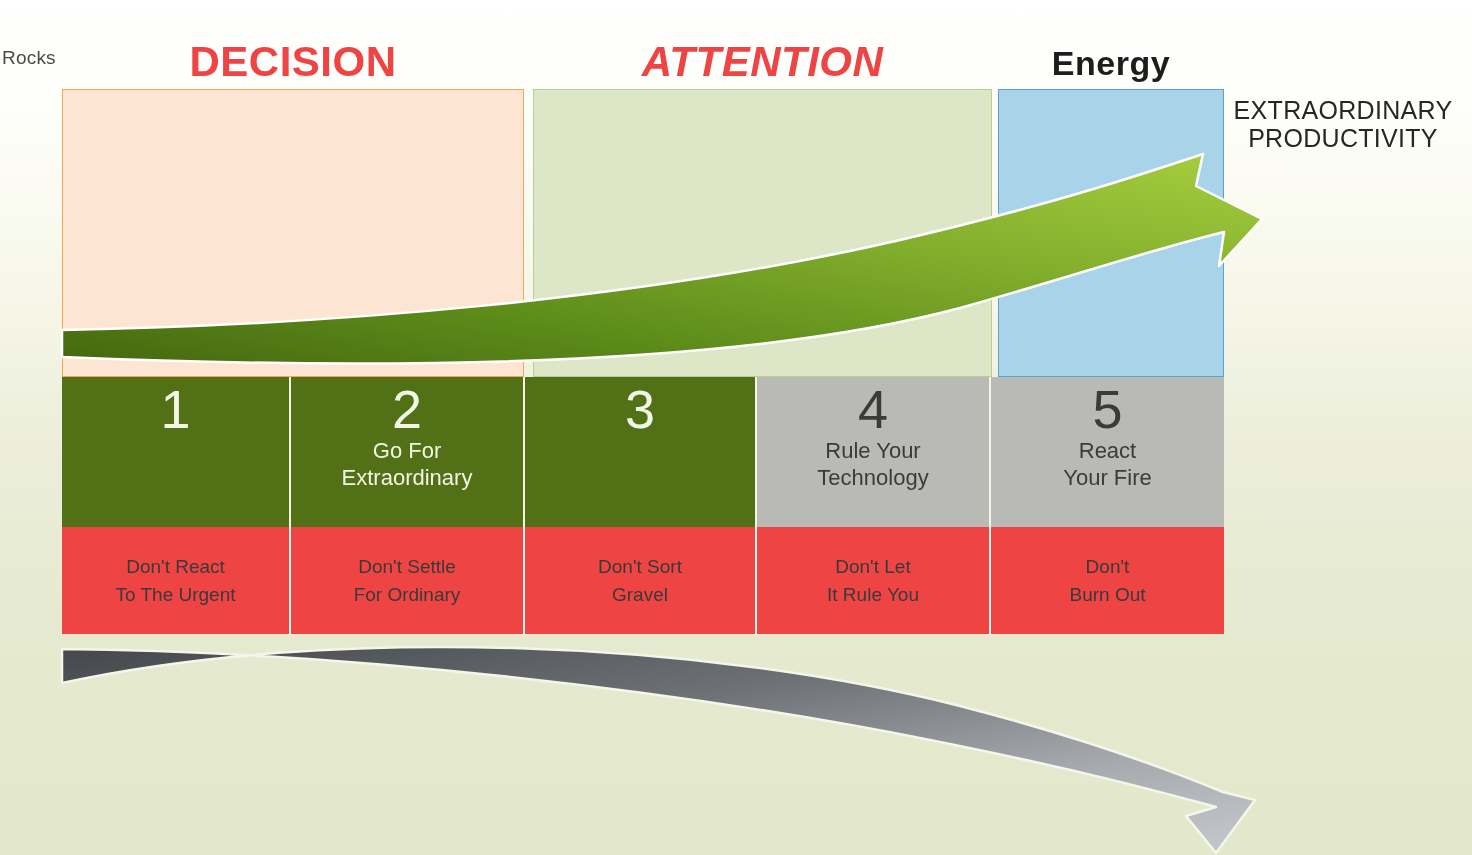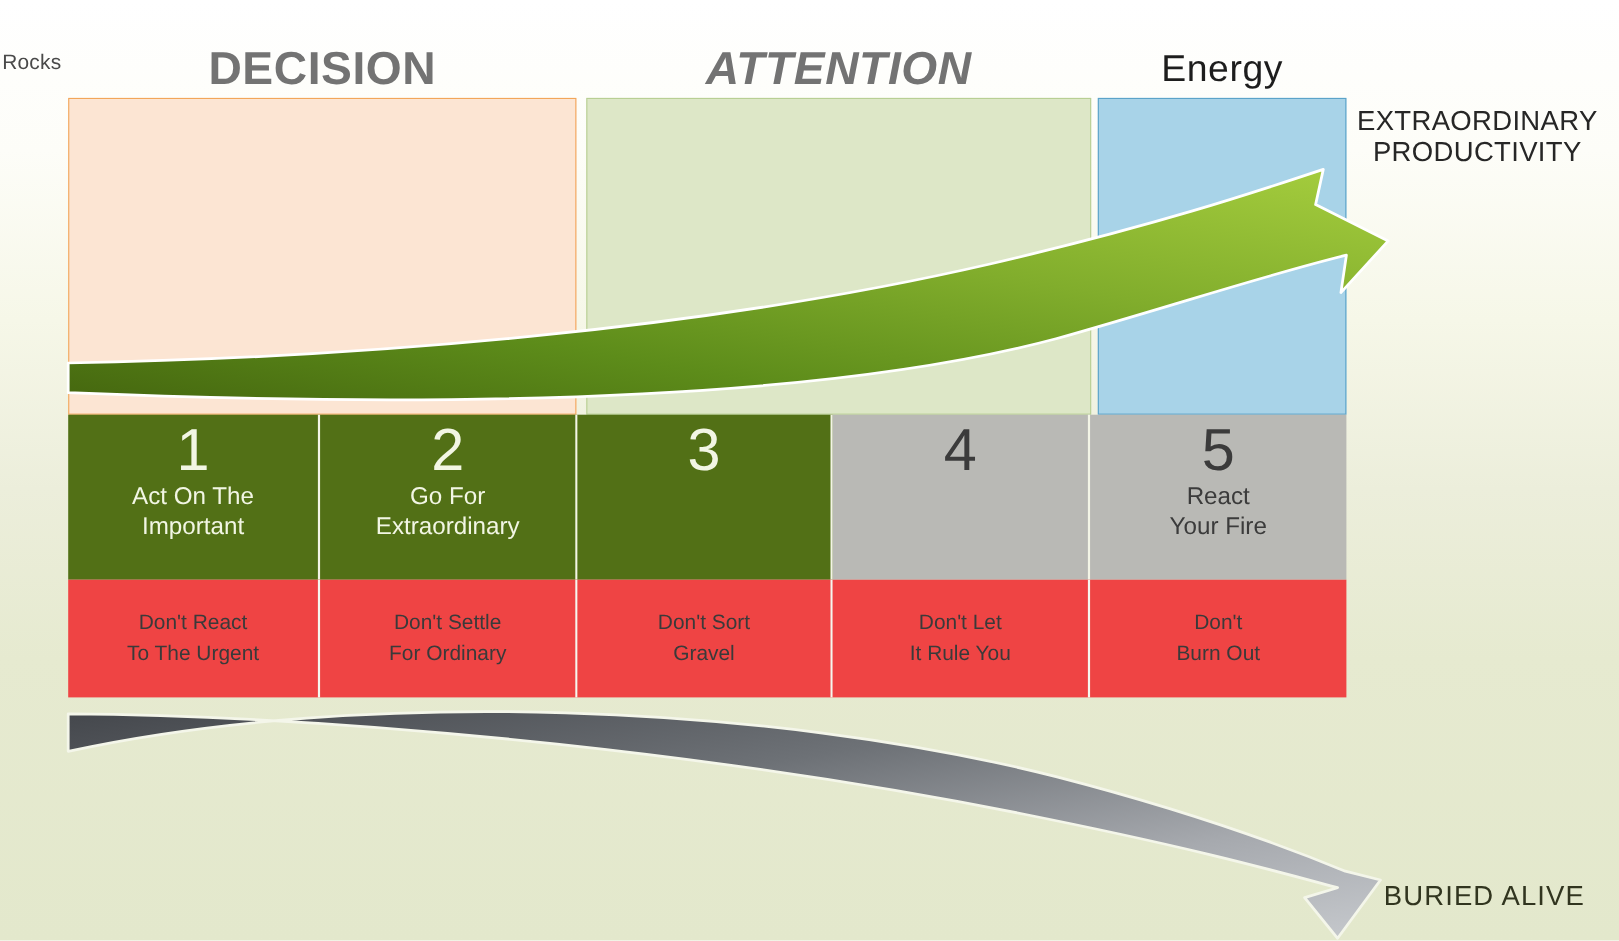--- a/index.html
+++ b/index.html
@@ -14,22 +14,22 @@
   .rocks-label{
     position:absolute;left:2px;top:47px;
     font-size:19px;color:#4a4a4a;letter-spacing:.2px;
   }
 
   
   .phase-head{
     position:absolute;text-align:center;font-weight:bold;
     letter-spacing:.5px;white-space:nowrap;
   }
-  .phase-head.orange{color:#737373;font-size:42px;top:38px;}
-  .phase-head.dark{color:#1d1d1d;font-size:34px;font-weight:normal;top:44px;}
+  .phase-head.orange{color:#ef4444;font-size:42px;top:38px;}
+  .phase-head.dark{color:#1d1d1d;font-size:34px;font-weight:bold;top:44px;}
 
   
   .panel{position:absolute;top:89px;height:288px;box-sizing:border-box;}
   .panel.decision{left:62px;width:462px;background:#fce5d3;border:1.5px solid #f2a65a;}
   .panel.attention{left:533px;width:459px;background:#dde7c7;border:1.5px solid #b8cf94;}
   .panel.energy{left:998px;width:226px;background:#a8d3e8;border:1.5px solid #5ba3c9;}
 
   
   .outcome{
     position:absolute;right:4px;top:96px;width:250px;
@@ -132,31 +132,26 @@
                C 1160,766 1080,737 960,706
                C 700,640 330,625 62,683
                Z" fill="url(#gradGrey)" stroke="#f4f6ea" stroke-width="2.5" stroke-linejoin="round"></path>
     </g>
   </svg>
 
   <div class="outcome">
     <div>EXTRAORDINARY</div>
     <div>PRODUCTIVITY</div>
   </div>
-  <div class="failure">BURIED ALIVE</div>
 
   <div class="steps">
 
     <div class="step c1">
       <div class="step-head green">
         <div class="step-num">1</div>
-        <div class="step-title">
-          <div>Act On The</div>
-          <div>Important</div>
-        </div>
       </div>
       <div class="step-foot">
         <div>
           <div>Don't React</div>
           <div>To The Urgent</div>
         </div>
       </div>
     </div>
 
     <div class="step c2">
@@ -183,20 +178,24 @@
         <div>
           <div>Don't Sort</div>
           <div>Gravel</div>
         </div>
       </div>
     </div>
 
     <div class="step c4">
       <div class="step-head grey">
         <div class="step-num">4</div>
+        <div class="step-title">
+          <div>Rule Your</div>
+          <div>Technology</div>
+        </div>
       </div>
       <div class="step-foot">
         <div>
           <div>Don't Let</div>
           <div>It Rule You</div>
         </div>
       </div>
     </div>
 
     <div class="step c5">

